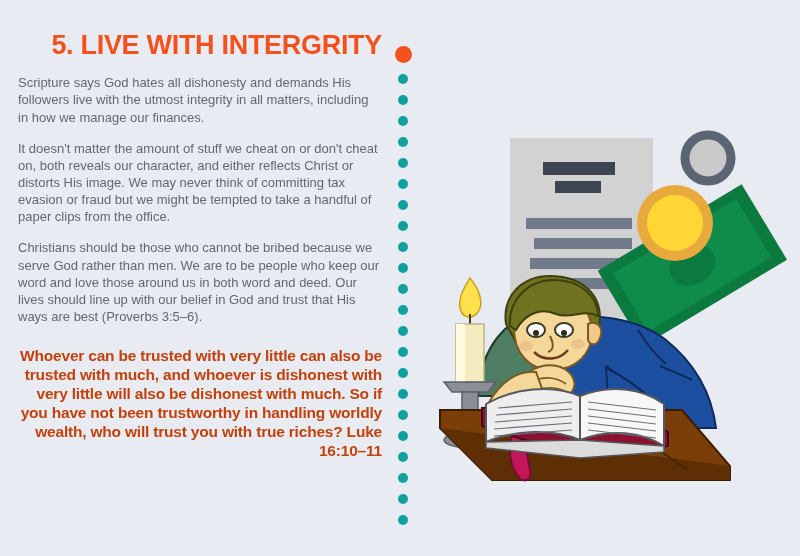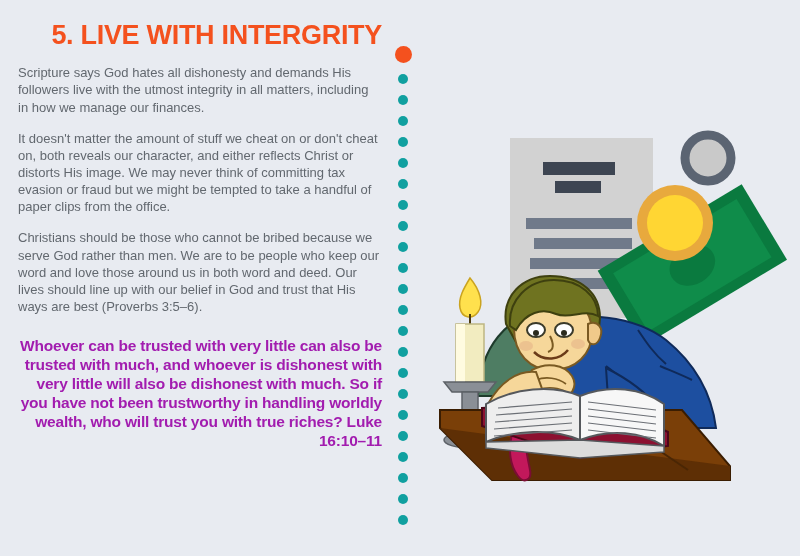--- a/index.html
+++ b/index.html
@@ -17,21 +17,21 @@
     position: relative;
     width: 800px;
     height: 556px;
     background: #e8ebf1;
   }
 
   
   #text-column {
     position: absolute;
     left: 18px;
-    top: 20px;
+    top: 30px;
     width: 364px;
     text-align: right;
   }
   #section-title {
     color: #f4511e;
     font-size: 27px;
     font-weight: bold;
     line-height: 1.12;
     letter-spacing: -0.3px;
     text-align: right;
@@ -39,21 +39,21 @@
     text-transform: uppercase;
   }
   .body-paragraph {
     color: #62686f;
     font-size: 13px;
     line-height: 1.32;
     text-align: left;
     margin: 0 0 14px 0;
   }
   #pull-quote {
-    color: #a21caf;
+    color: #c2410c;
     font-size: 15.5px;
     font-weight: bold;
     line-height: 1.22;
     text-align: right;
     letter-spacing: -0.2px;
     margin: 22px 0 0 0;
   }
 
   
   #dot-rule {

